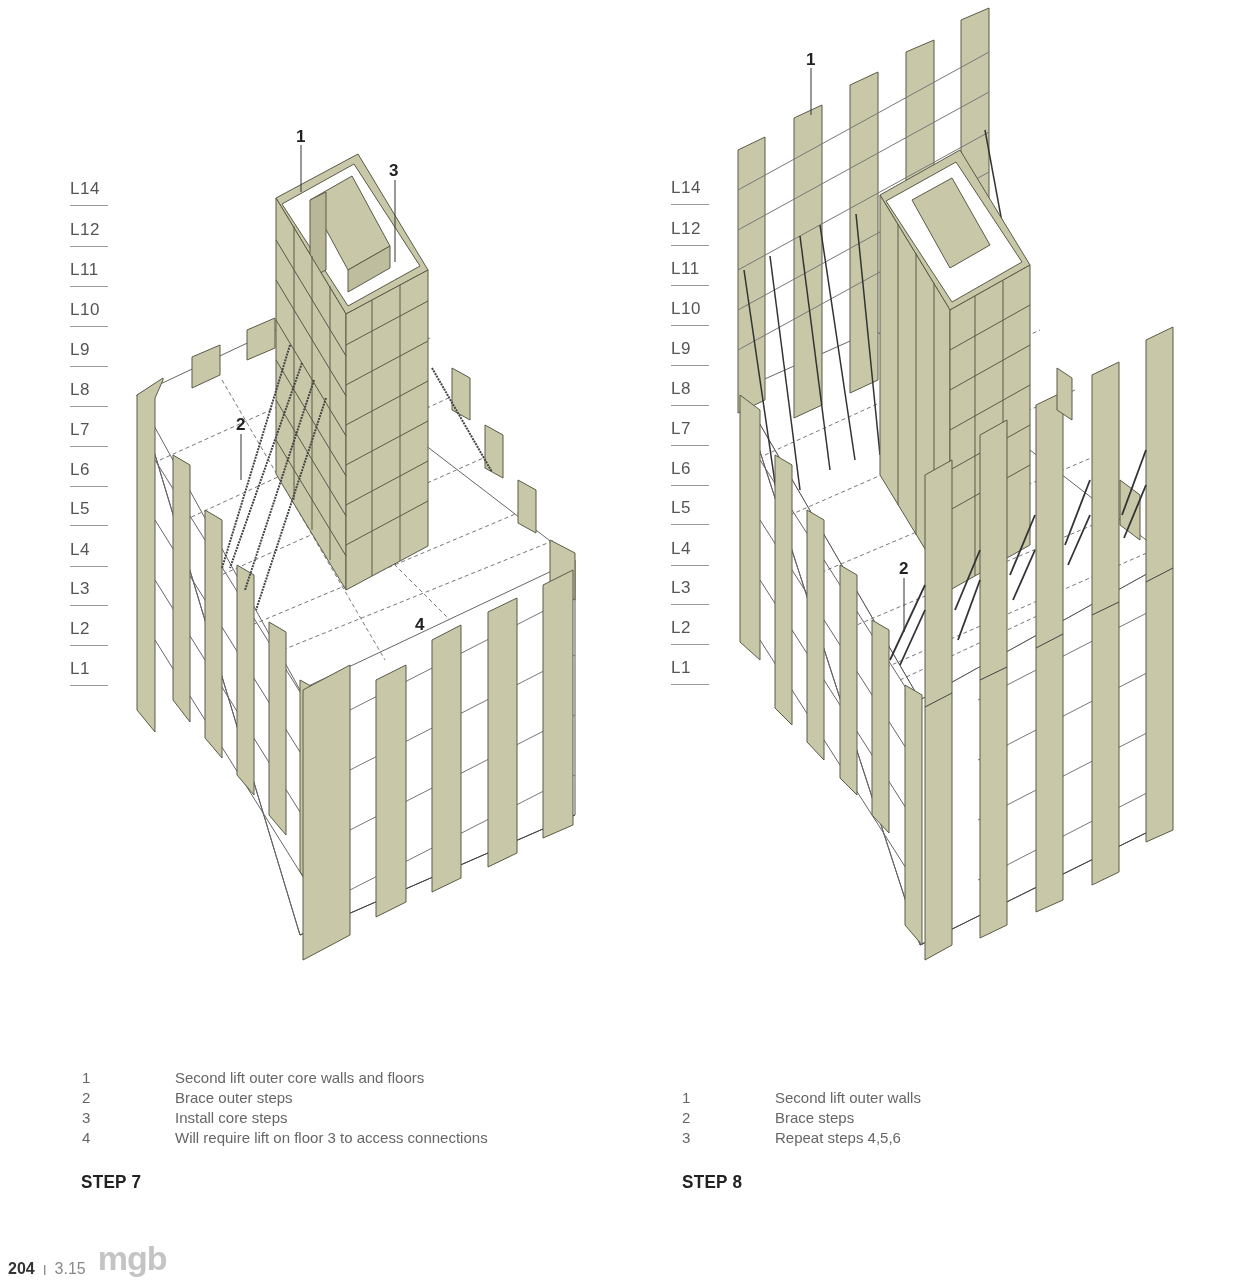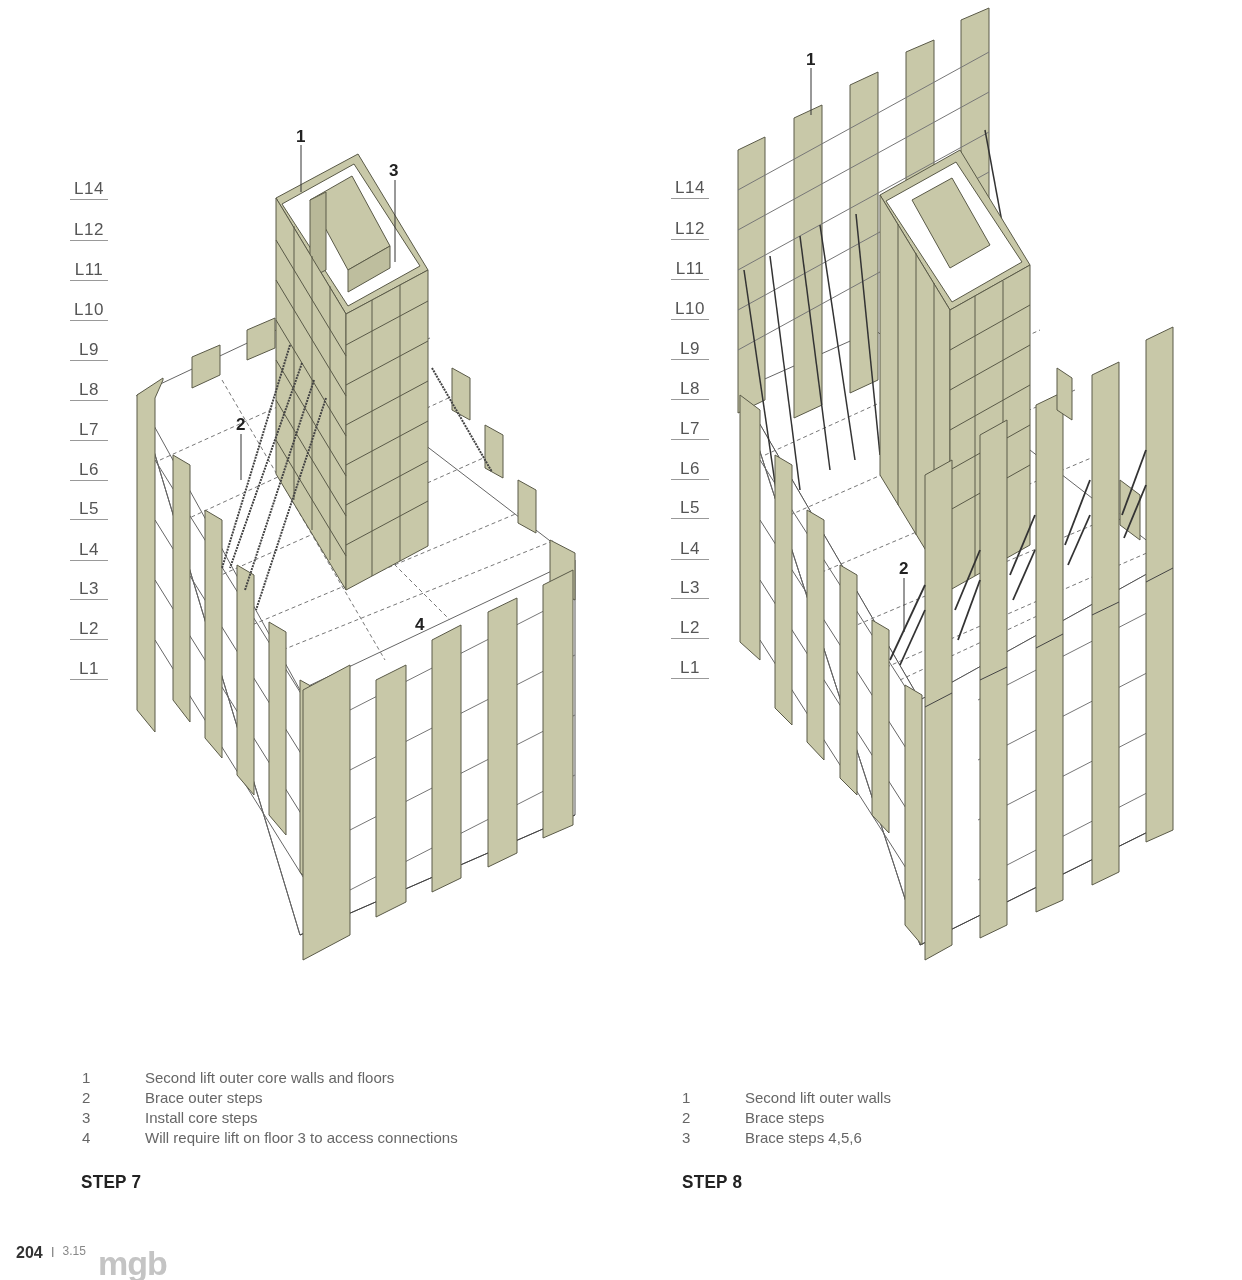--- a/index.html
+++ b/index.html
@@ -5,33 +5,33 @@
   html, body { margin:0; padding:0; background:#ffffff; }
   body { width:1242px; height:1280px; position:relative; overflow:hidden;
          font-family:"Liberation Sans", sans-serif; color:#555; }
   .panel { position:absolute; top:0; width:621px; height:1280px; }
   .panel.left { left:0; }
   .panel.right { left:621px; }
   .levels { position:absolute; top:175px; width:40px; }
   .panel.left .levels { left:68px; }
   .panel.right .levels { left:670px; left:50px; }
   .level { position:absolute; right:0; font-size:17px; color:#555; letter-spacing:0.5px;
-           border-bottom:1px solid #999; padding-bottom:1px; line-height:18px; text-align:center; width:38px; }
+           border-bottom:1px solid #999; padding-bottom:7px; line-height:18px; text-align:left; width:38px; }
   svg.diagram { position:absolute; left:0; top:0; }
   .callout { font-family:"Liberation Sans", sans-serif; font-weight:bold; font-size:17px; fill:#222; }
   .legend { position:absolute; font-size:15px; color:#666; }
   .legend-row { height:20px; line-height:20px; position:relative; white-space:nowrap; }
   .legend-num { position:absolute; left:0; width:40px; }
-  .legend-text { position:absolute; left:63px; }
+  .legend-text { position:absolute; left:93px; }
   .step { position:absolute; font-family:"Liberation Sans", sans-serif; font-weight:bold;
           font-size:19px; color:#222; letter-spacing:0.3px; transform:scaleX(0.9); transform-origin:left; }
-  .footer { position:absolute; left:16px; top:1244px; height:34px; display:flex; align-items:flex-start; }
+  .footer { position:absolute; left:8px; top:1244px; height:34px; display:flex; align-items:flex-end; }
   .page-num { font-size:16px; font-weight:bold; color:#333; }
   .sep { font-size:14px; color:#888; margin:0 8px 0 8px; }
-  .section { font-size:12px; color:#888; }
+  .section { font-size:16px; color:#888; }
   .brand { font-size:34px; font-weight:bold; color:#c4c4c4; margin-left:12px; letter-spacing:-1px; }
 </style>
 </head>
 <body>
 
 <div class="panel left">
 
   <div class="levels">
     <div class="level" style="top:5px">L14</div>
     <div class="level" style="top:46px">L12</div>
@@ -311,21 +311,21 @@
     <div class="legend-row">
       <span class="legend-num">1</span>
       <span class="legend-text">Second lift outer walls</span>
     </div>
     <div class="legend-row">
       <span class="legend-num">2</span>
       <span class="legend-text">Brace steps</span>
     </div>
     <div class="legend-row">
       <span class="legend-num">3</span>
-      <span class="legend-text">Brace steps 4,5,6</span>
+      <span class="legend-text">Repeat steps 4,5,6</span>
     </div>
   </div>
 
   <div class="step" style="left:61px; top:1171px;">STEP 8</div>
 </div>
 
 <div class="footer">
   <span class="page-num">204</span>
   <span class="sep">I</span>
   <span class="section">3.15</span>

